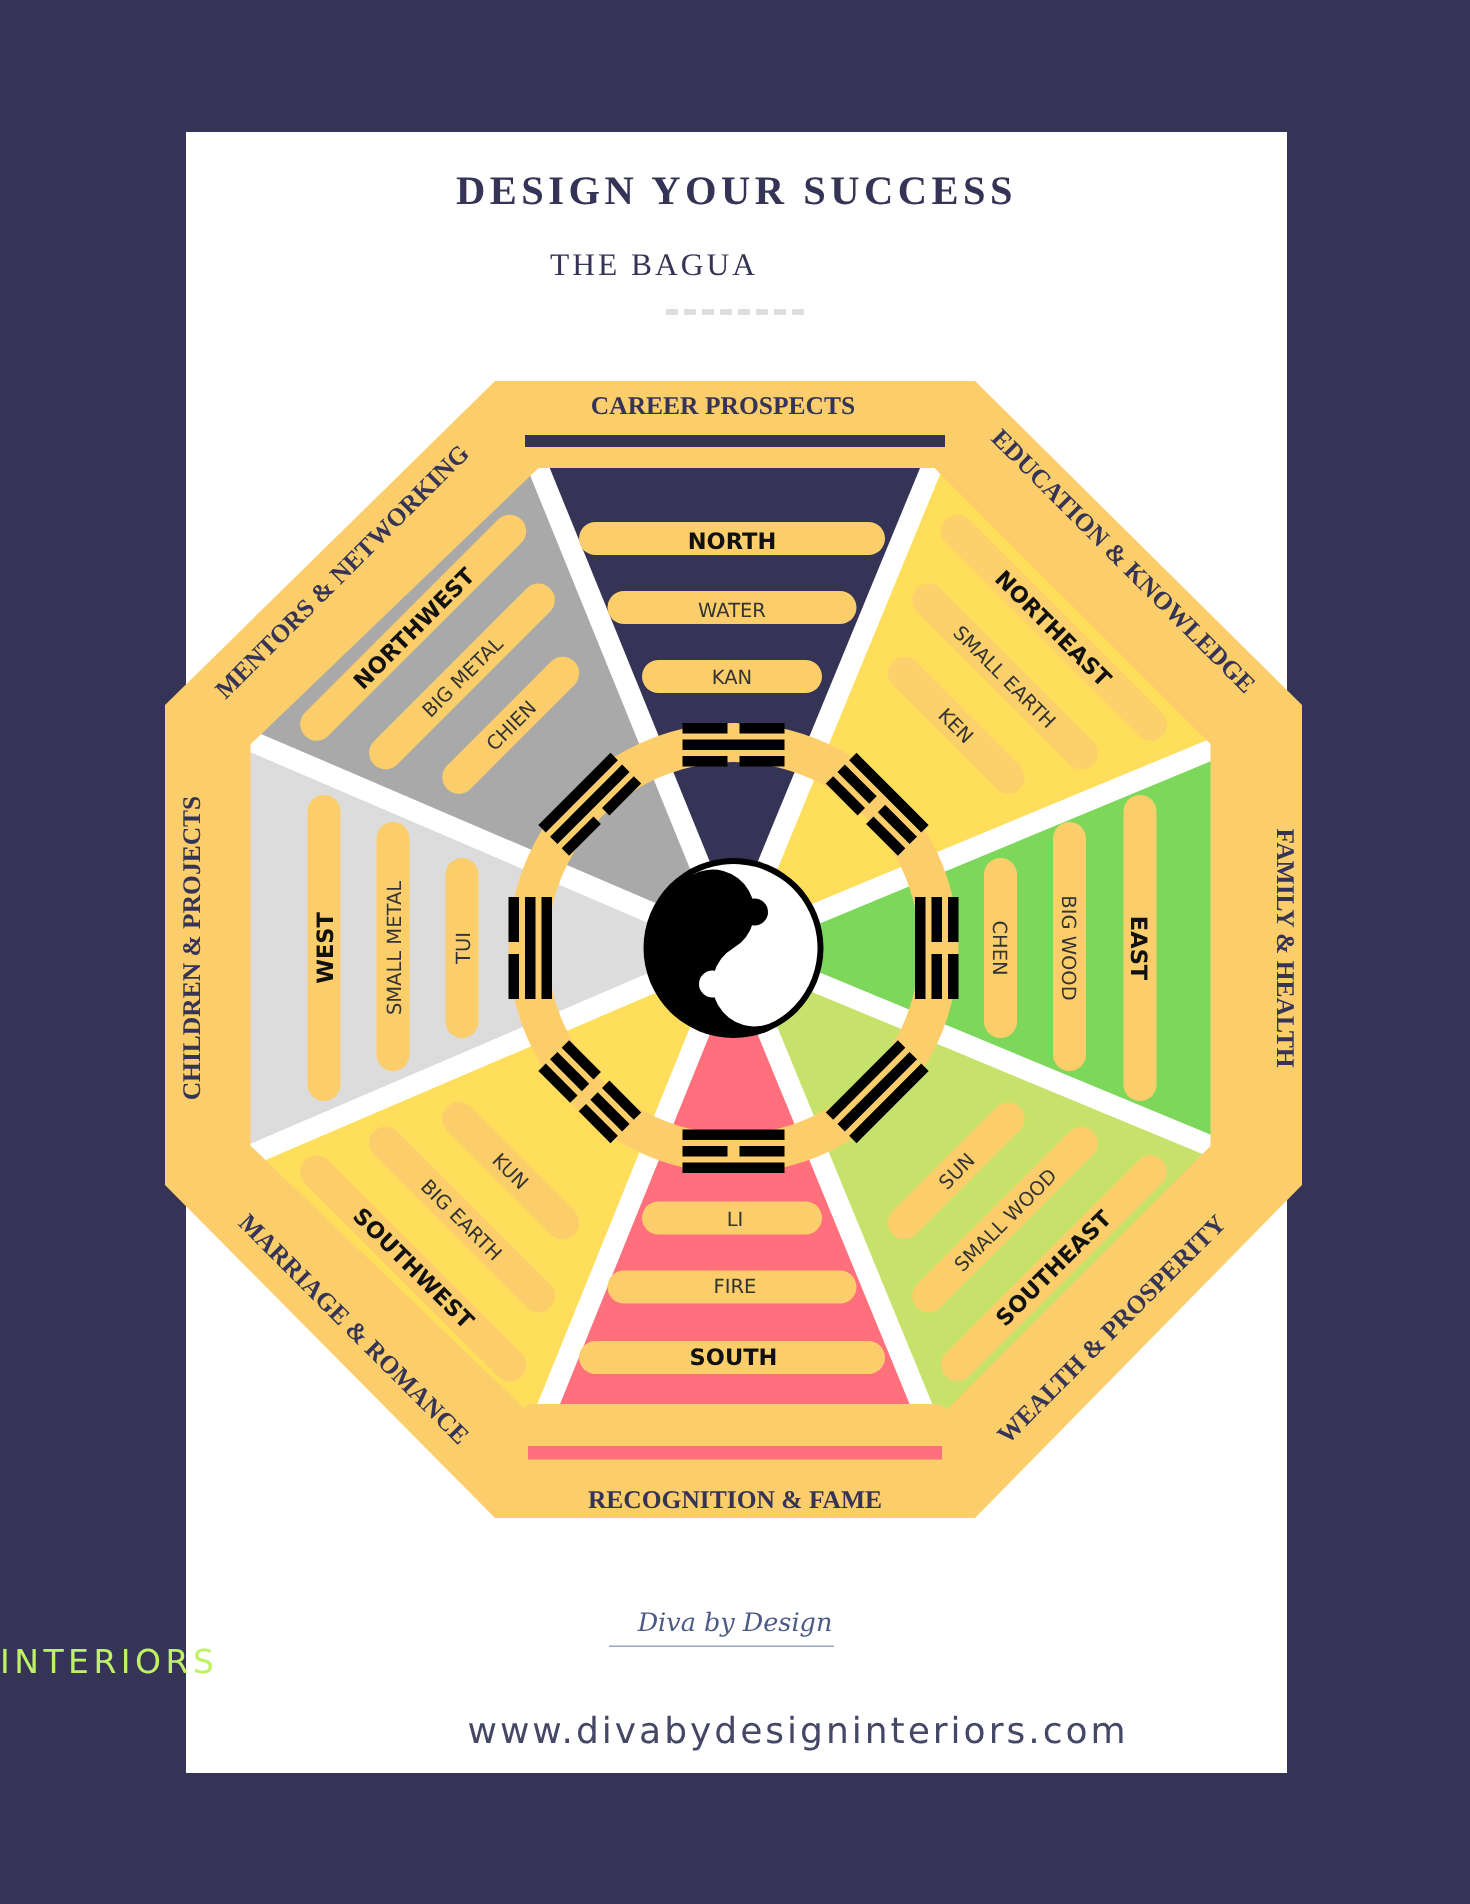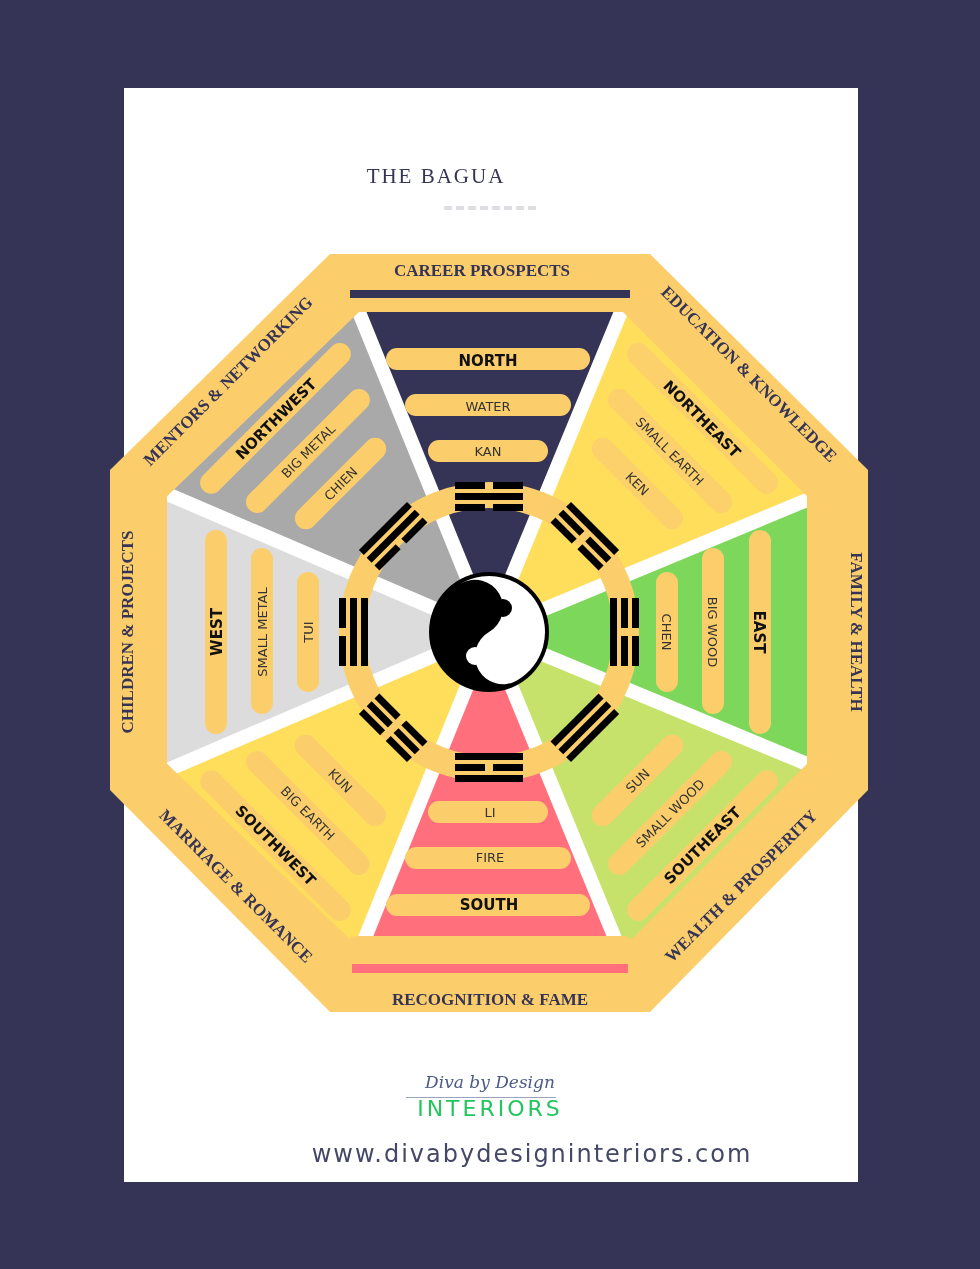--- a/index.html
+++ b/index.html
@@ -4,30 +4,31 @@
 <style>
   html,body{margin:0;padding:0;}
   body{width:980px;height:1269px;background:#353456;position:relative;overflow:hidden;font-family:"DejaVu Serif",serif;}
   .page{position:absolute;left:124px;top:88px;width:734px;height:1094px;background:#ffffff;}
   .title{position:absolute;left:0;width:734px;top:24px;text-align:center;font-family:"Liberation Serif",serif;font-weight:bold;font-size:27px;letter-spacing:3px;color:#353456;}
   .subtitle{position:absolute;left:0;width:624px;top:76px;text-align:center;font-family:"Liberation Serif",serif;font-size:21px;letter-spacing:2px;color:#353456;}
   .faint{position:absolute;left:320px;top:118px;width:96px;height:4px;background:repeating-linear-gradient(90deg,#cfcfd6 0 8px,transparent 8px 12px);opacity:.7;}
   svg.bagua{position:absolute;left:0;top:0;}
   .logo-script{position:absolute;left:0;width:980px;top:1072px;text-align:center;font-family:"DejaVu Serif",serif;font-style:italic;font-size:17px;color:#4b5a86;}
   .logo-line{position:absolute;left:406px;top:1097px;width:150px;height:1px;background:#9aa4c0;}
-  .logo-main{position:absolute;left:0;width:980px;top:1096px;text-align:center;font-family:"DejaVu Sans",sans-serif;font-size:22px;letter-spacing:3px;color:#22c55e;}
+  .logo-main{position:absolute;left:0;width:980px;top:1096px;font-family:"DejaVu Sans",sans-serif;font-size:22px;letter-spacing:3px;color:#bef264;}
   .url{position:absolute;left:0;width:980px;top:1140px;text-align:center;font-family:"DejaVu Sans",sans-serif;font-size:24px;letter-spacing:2px;color:#454766;padding-left:42px;}
   .lbl-area{font-family:"Liberation Serif",serif;font-weight:bold;fill:#353456;font-size:17px;}
   .lbl-dir{font-family:"DejaVu Sans",sans-serif;font-weight:bold;fill:#111;font-size:15px;}
   .lbl-sub{font-family:"DejaVu Sans",sans-serif;fill:#333;font-size:13px;}
 </style>
 </head>
 <body>
 
 <div class="page">
+  <div class="title">DESIGN YOUR SUCCESS</div>
   <div class="subtitle">THE BAGUA</div>
   <div class="faint"></div>
 </div>
 
 <svg class="bagua" width="980" height="1269" viewBox="0 0 980 1269">
   <defs>
     <clipPath id="innerClip">
       <polygon points="355,302 627,302 817,492 817,768 627,958 355,958 157,768 157,492"></polygon>
     </clipPath>
   </defs>

